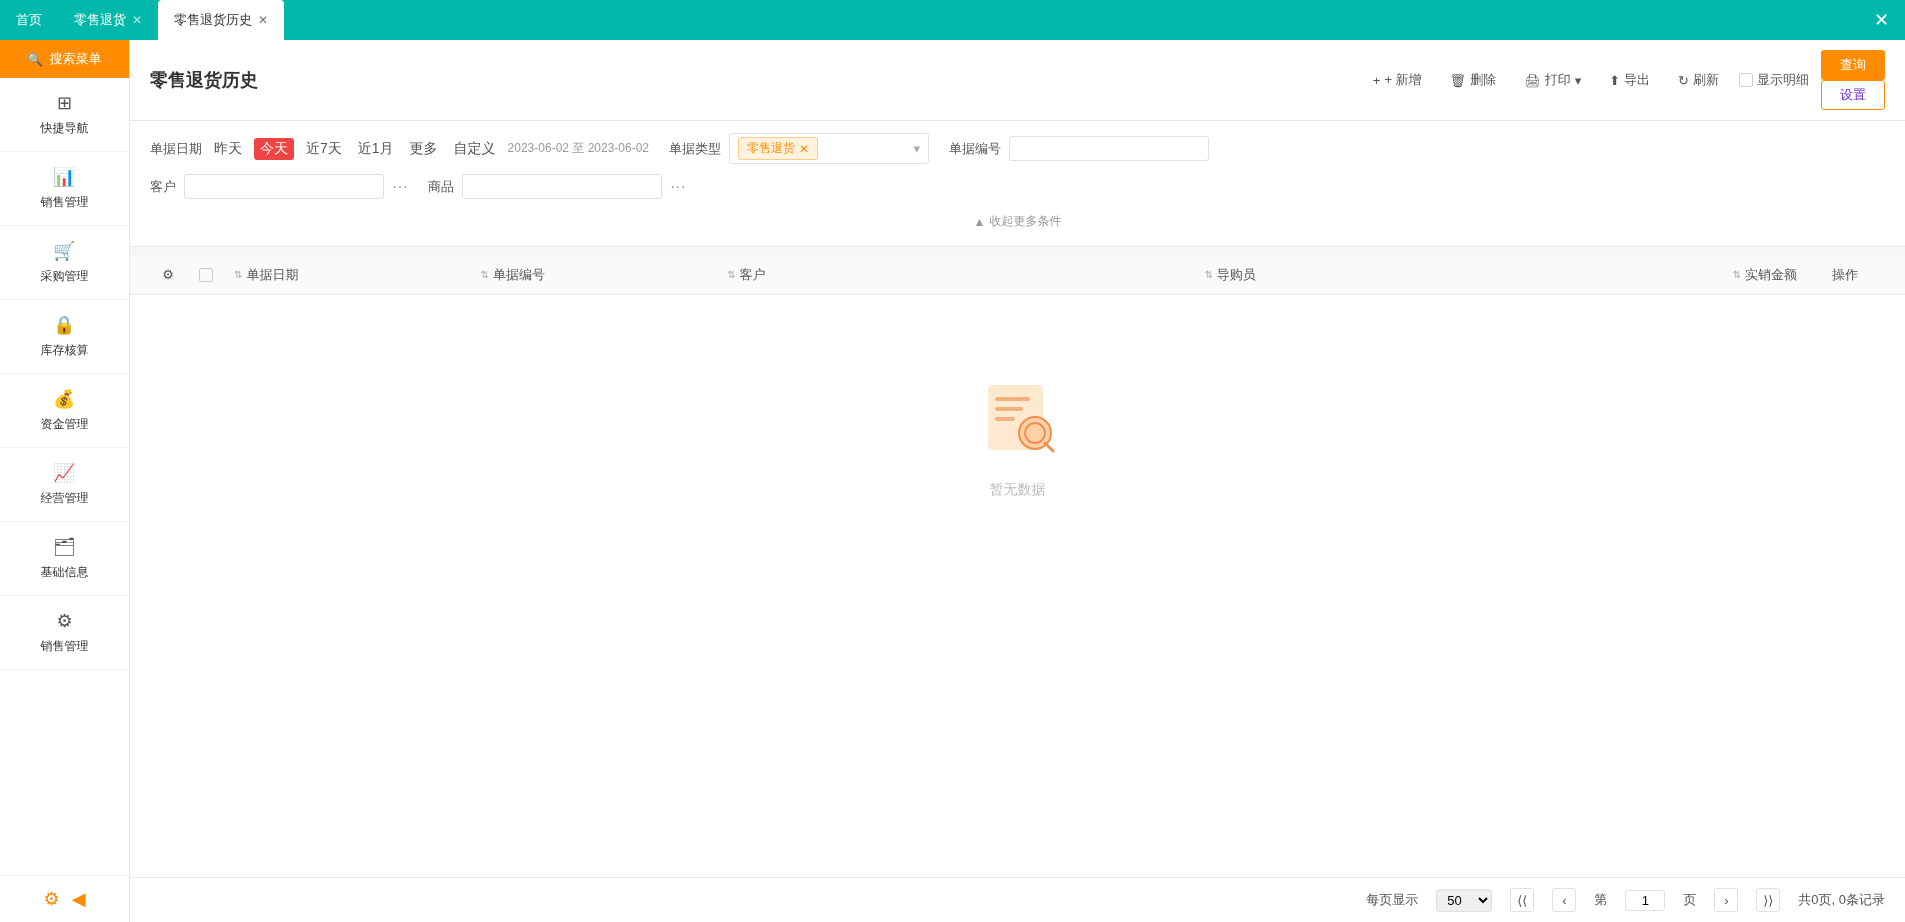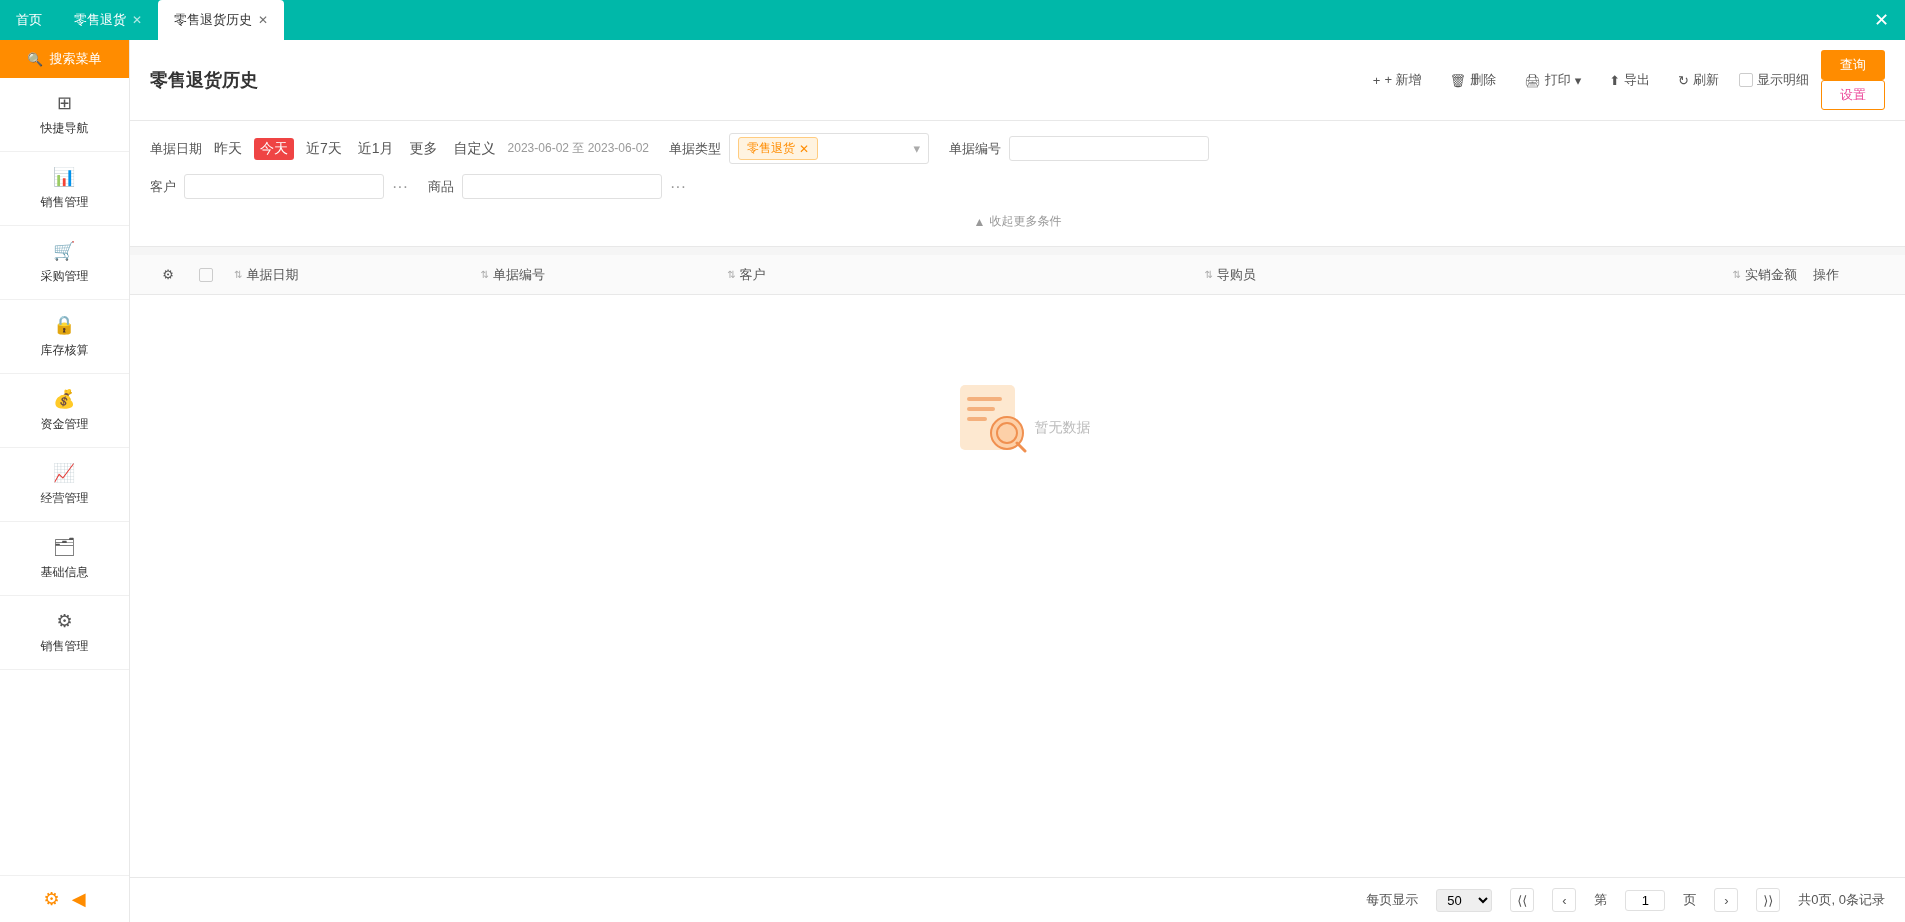--- a/index.html
+++ b/index.html
@@ -148,21 +148,21 @@
       background: #ff8c00;
       color: #fff;
       border: none;
       padding: 6px 18px;
       border-radius: 3px;
       cursor: pointer;
       font-size: 13px;
     }
     .btn-setting {
       background: #fff;
-      color: #ec4899;
+      color: #6d28d9;
       border: 1px solid #ff8c00;
       padding: 5px 18px;
       border-radius: 3px;
       cursor: pointer;
       font-size: 13px;
     }
     .show-detail-label {
       display: flex;
       align-items: center;
       gap: 4px;
@@ -291,27 +291,27 @@
       padding: 0 8px;
       white-space: nowrap;
     }
     .th-cell.check { width: 40px; justify-content: center; }
     .th-cell.settings { width: 36px; justify-content: center; }
     .th-cell.date { flex: 1; min-width: 120px; }
     .th-cell.doc-no { flex: 1; min-width: 140px; }
     .th-cell.customer { flex: 2; min-width: 180px; }
     .th-cell.guide { flex: 1.5; min-width: 150px; }
     .th-cell.amount { flex: 1; min-width: 100px; text-align: right; justify-content: flex-end; }
-    .th-cell.ops { width: 80px; text-align: center; }
+    .th-cell.ops { width: 80px; text-align: center; justify-content: center; }
     .sort-icon { font-size: 10px; color: #aaa; }
 
     
     .empty-state {
       display: flex;
-      flex-direction: row;
+      flex-direction: column;
       align-items: center;
       justify-content: center;
       flex: 1;
       padding: 80px 0;
     }
     .empty-icon {
       width: 90px;
       height: 90px;
       margin-bottom: 16px;
     }

